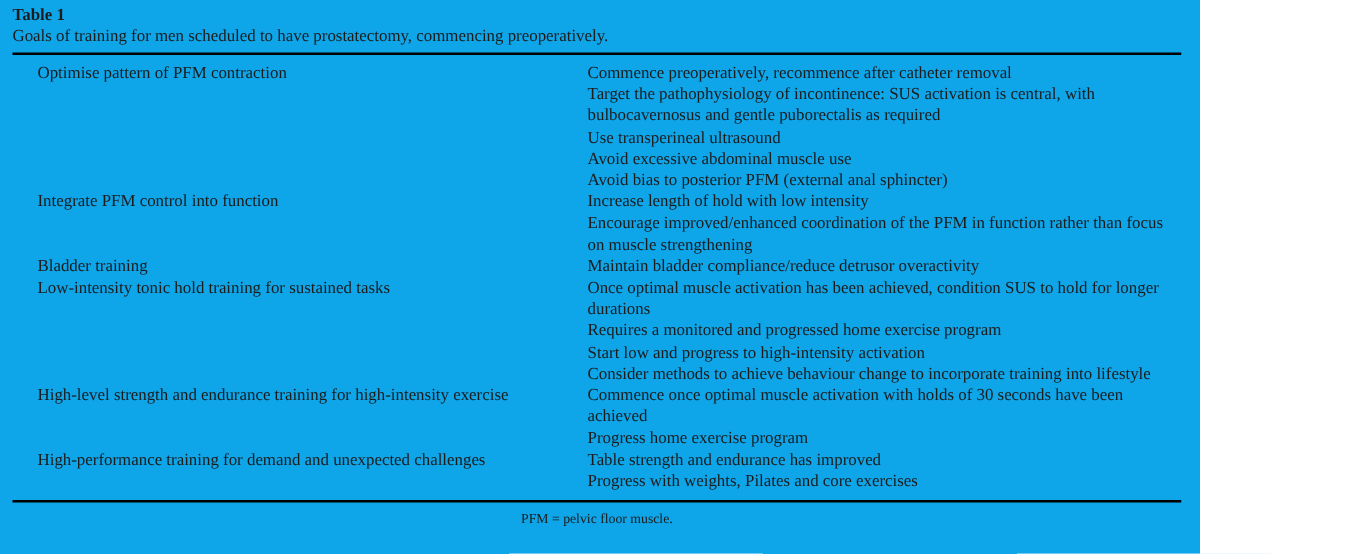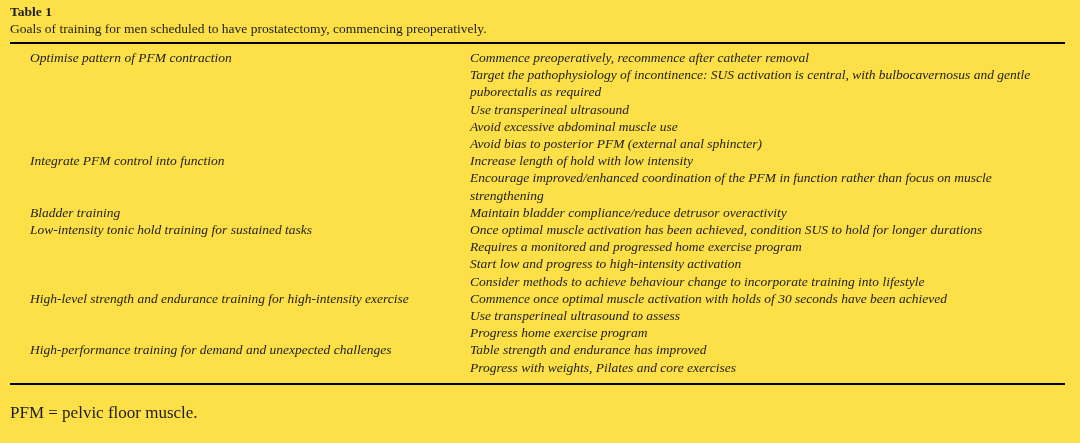--- a/index.html
+++ b/index.html
@@ -2,23 +2,23 @@
 <html><head>
 <meta charset="utf-8">
 <style>
   html, body {
     margin: 0;
     padding: 0;
     background: #ffffff;
   }
   .page {
     position: relative;
-    width: 1080px;
+    width: 960px;
     height: 443px;
-    background: #fde047;
+    background: #0ea5e9;
     font-family: "Liberation Serif", "DejaVu Serif", serif;
     color: #1c1c1c;
     box-sizing: border-box;
     padding: 3px 15px 0 10px;
     overflow: hidden;
   }
   .table-label {
     font-weight: bold;
     font-size: 13.5px;
     line-height: 17px;
@@ -28,21 +28,20 @@
     line-height: 17px;
     margin-bottom: 5px;
   }
   .rule {
     border: none;
     border-top: 2px solid #000;
     margin: 0;
   }
   .table-body {
     padding: 5px 0 7px 0;
-    font-style: italic;
   }
   .t-row {
     display: grid;
     grid-template-columns: 460px 1fr;
     align-items: start;
   }
   .goal-cell {
     padding-left: 20px;
     box-sizing: border-box;
     font-size: 13.5px;
@@ -50,23 +49,24 @@
   }
   .details-cell {
     font-size: 13.5px;
     line-height: 17.2px;
     max-width: 596px;
   }
   .detail-line {
     display: block;
   }
   .footnote {
-    font-size: 17px;
+    font-size: 11px;
     line-height: 16px;
-    padding-top: 20px;
+    padding-top: 5px;
+    text-align: center;
   }
 </style>
 </head>
 <body>
 
 <div class="page">
   <div class="table-label">Table 1</div>
   <div class="table-caption">Goals of training for men scheduled to have prostatectomy, commencing preoperatively.</div>
   <hr class="rule">
   <div class="table-body">
@@ -99,21 +99,20 @@
           <span class="detail-line">Once optimal muscle activation has been achieved, condition SUS to hold for longer durations</span>
           <span class="detail-line">Requires a monitored and progressed home exercise program</span>
           <span class="detail-line">Start low and progress to high-intensity activation</span>
           <span class="detail-line">Consider methods to achieve behaviour change to incorporate training into lifestyle</span>
         </div>
       </div>
       <div class="t-row">
         <div class="goal-cell">High-level strength and endurance training for high-intensity exercise</div>
         <div class="details-cell">
           <span class="detail-line">Commence once optimal muscle activation with holds of 30 seconds have been achieved</span>
-          <span class="detail-line">Use transperineal ultrasound to assess</span>
           <span class="detail-line">Progress home exercise program</span>
         </div>
       </div>
       <div class="t-row">
         <div class="goal-cell">High-performance training for demand and unexpected challenges</div>
         <div class="details-cell">
           <span class="detail-line">Table strength and endurance has improved</span>
           <span class="detail-line">Progress with weights, Pilates and core exercises</span>
         </div>
       </div>

